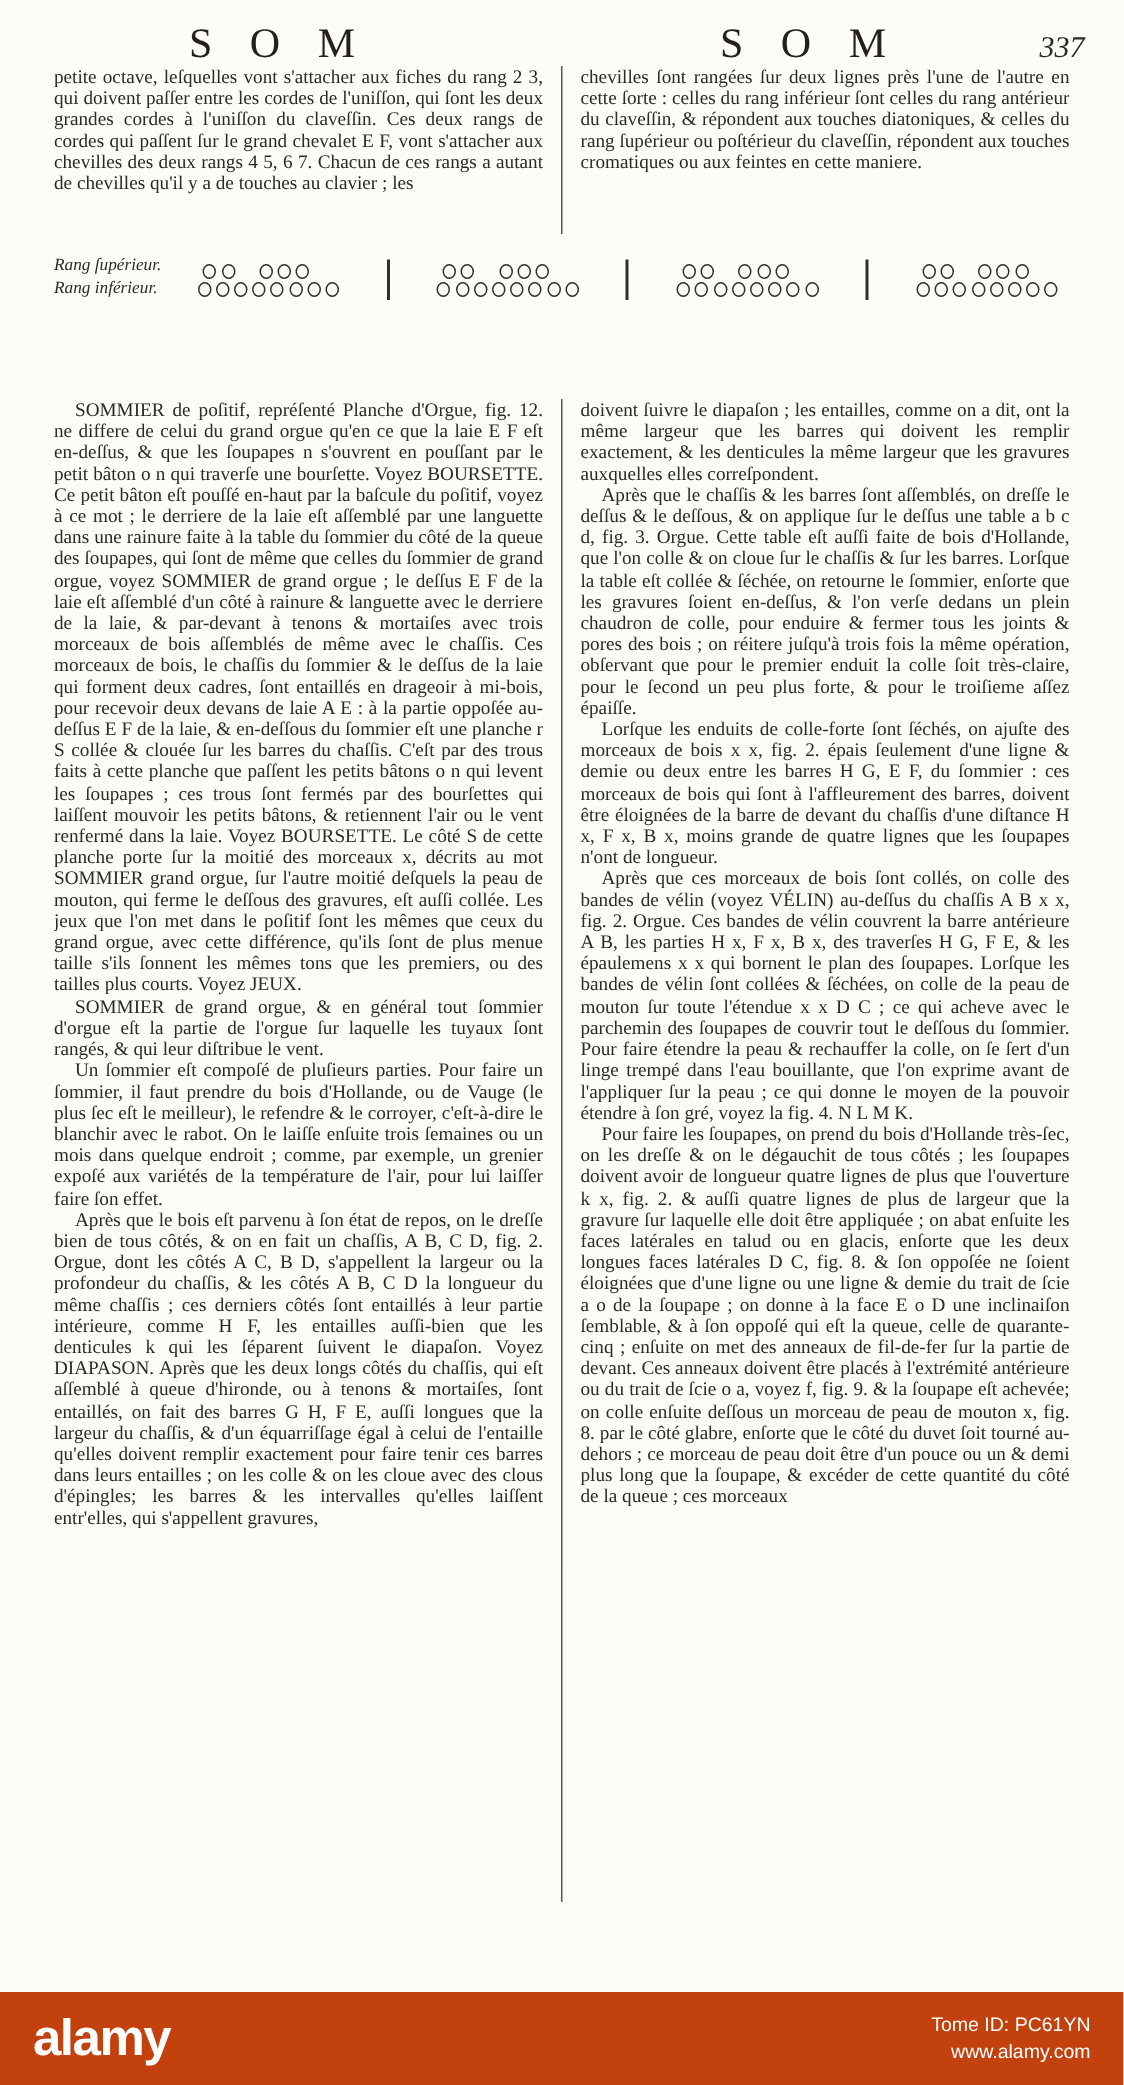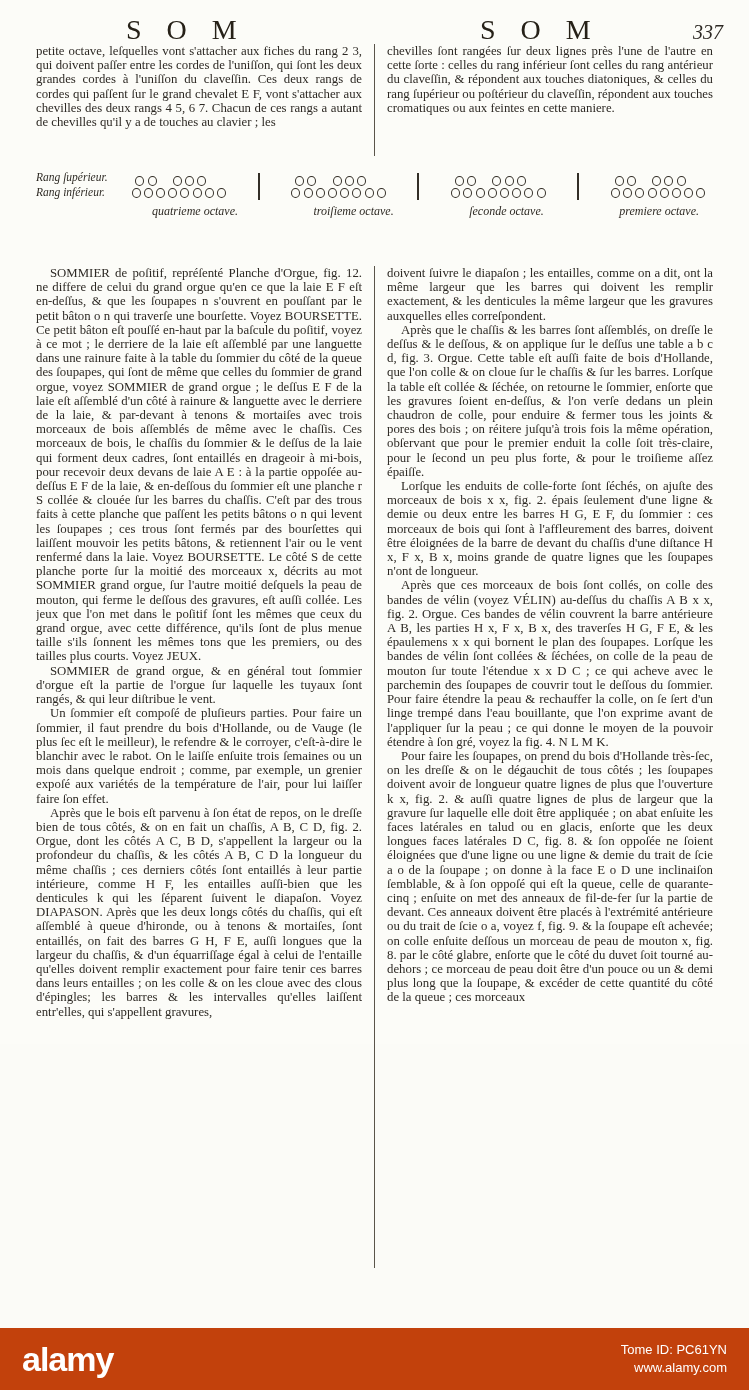--- a/index.html
+++ b/index.html
@@ -242,26 +242,20 @@
                 <span class="circle"></span>
                 <span class="circle"></span>
                 <span class="circle"></span>
                 <span class="circle"></span>
                 <span class="circle"></span>
                 <span class="circle"></span>
               </div>
             </div>
           </div>
       </div>
-      <div class="octave-labels" id="octave-labels">
-          <span class="octave-label">quatrieme octave.</span>
-          <span class="octave-label">troiſieme octave.</span>
-          <span class="octave-label">ſeconde octave.</span>
-          <span class="octave-label">premiere octave.</span>
-        </div>
     </div>
 
     <div class="twocol main">
       <div class="col first">
           <p class="para">SOMMIER de poſitif, repréſenté Planche d'Orgue, fig. 12. ne differe de celui du grand orgue qu'en ce que la laie E F eſt en-deſſus, &amp; que les ſoupapes n s'ouvrent en pouſſant par le petit bâton o n qui traverſe une bourſette. Voyez BOURSETTE. Ce petit bâton eſt pouſſé en-haut par la baſcule du poſitif, voyez à ce mot ; le derriere de la laie eſt aſſemblé par une languette dans une rainure faite à la table du ſommier du côté de la queue des ſoupapes, qui ſont de même que celles du ſommier de grand orgue, voyez SOMMIER de grand orgue ; le deſſus E F de la laie eſt aſſemblé d'un côté à rainure &amp; languette avec le derriere de la laie, &amp; par-devant à tenons &amp; mortaiſes avec trois morceaux de bois aſſemblés de même avec le chaſſis. Ces morceaux de bois, le chaſſis du ſommier &amp; le deſſus de la laie qui forment deux cadres, ſont entaillés en drageoir à mi-bois, pour recevoir deux devans de laie A E : à la partie oppoſée au-deſſus E F de la laie, &amp; en-deſſous du ſommier eſt une planche r S collée &amp; clouée ſur les barres du chaſſis. C'eſt par des trous faits à cette planche que paſſent les petits bâtons o n qui levent les ſoupapes ; ces trous ſont fermés par des bourſettes qui laiſſent mouvoir les petits bâtons, &amp; retiennent l'air ou le vent renfermé dans la laie. Voyez BOURSETTE. Le côté S de cette planche porte ſur la moitié des morceaux x, décrits au mot SOMMIER grand orgue, ſur l'autre moitié deſquels la peau de mouton, qui ferme le deſſous des gravures, eſt auſſi collée. Les jeux que l'on met dans le poſitif ſont les mêmes que ceux du grand orgue, avec cette différence, qu'ils ſont de plus menue taille s'ils ſonnent les mêmes tons que les premiers, ou des tailles plus courts. Voyez JEUX.</p>
           <p class="para">SOMMIER de grand orgue, &amp; en général tout ſommier d'orgue eſt la partie de l'orgue ſur laquelle les tuyaux ſont rangés, &amp; qui leur diſtribue le vent.</p>
           <p class="para">Un ſommier eſt compoſé de pluſieurs parties. Pour faire un ſommier, il faut prendre du bois d'Hollande, ou de Vauge (le plus ſec eſt le meilleur), le refendre &amp; le corroyer, c'eſt-à-dire le blanchir avec le rabot. On le laiſſe enſuite trois ſemaines ou un mois dans quelque endroit ; comme, par exemple, un grenier expoſé aux variétés de la température de l'air, pour lui laiſſer faire ſon effet.</p>
           <p class="para">Après que le bois eſt parvenu à ſon état de repos, on le dreſſe bien de tous côtés, &amp; on en fait un chaſſis, A B, C D, fig. 2. Orgue, dont les côtés A C, B D, s'appellent la largeur ou la profondeur du chaſſis, &amp; les côtés A B, C D la longueur du même chaſſis ; ces derniers côtés ſont entaillés à leur partie intérieure, comme H F, les entailles auſſi-bien que les denticules k qui les ſéparent ſuivent le diapaſon. Voyez DIAPASON. Après que les deux longs côtés du chaſſis, qui eſt aſſemblé à queue d'hironde, ou à tenons &amp; mortaiſes, ſont entaillés, on fait des barres G H, F E, auſſi longues que la largeur du chaſſis, &amp; d'un équarriſſage égal à celui de l'entaille qu'elles doivent remplir exactement pour faire tenir ces barres dans leurs entailles ; on les colle &amp; on les cloue avec des clous d'épingles; les barres &amp; les intervalles qu'elles laiſſent entr'elles, qui s'appellent gravures,</p>
         </div>
       <div class="col second no-indent-first">

